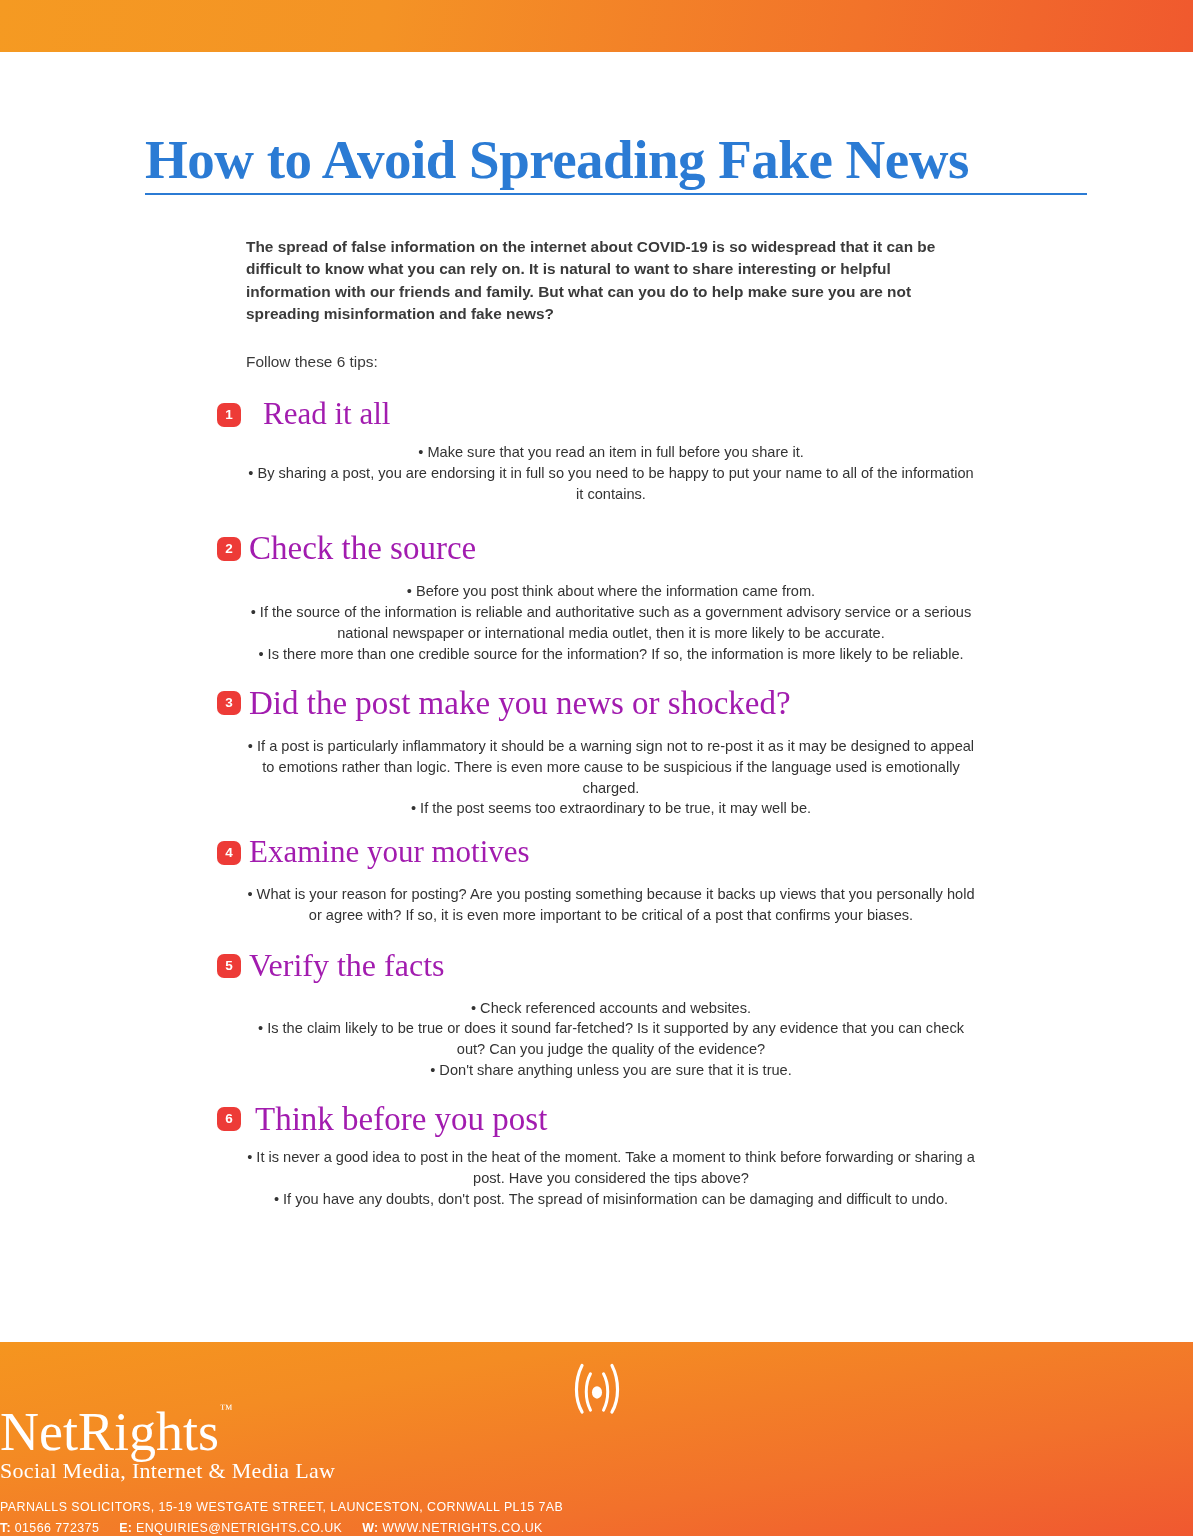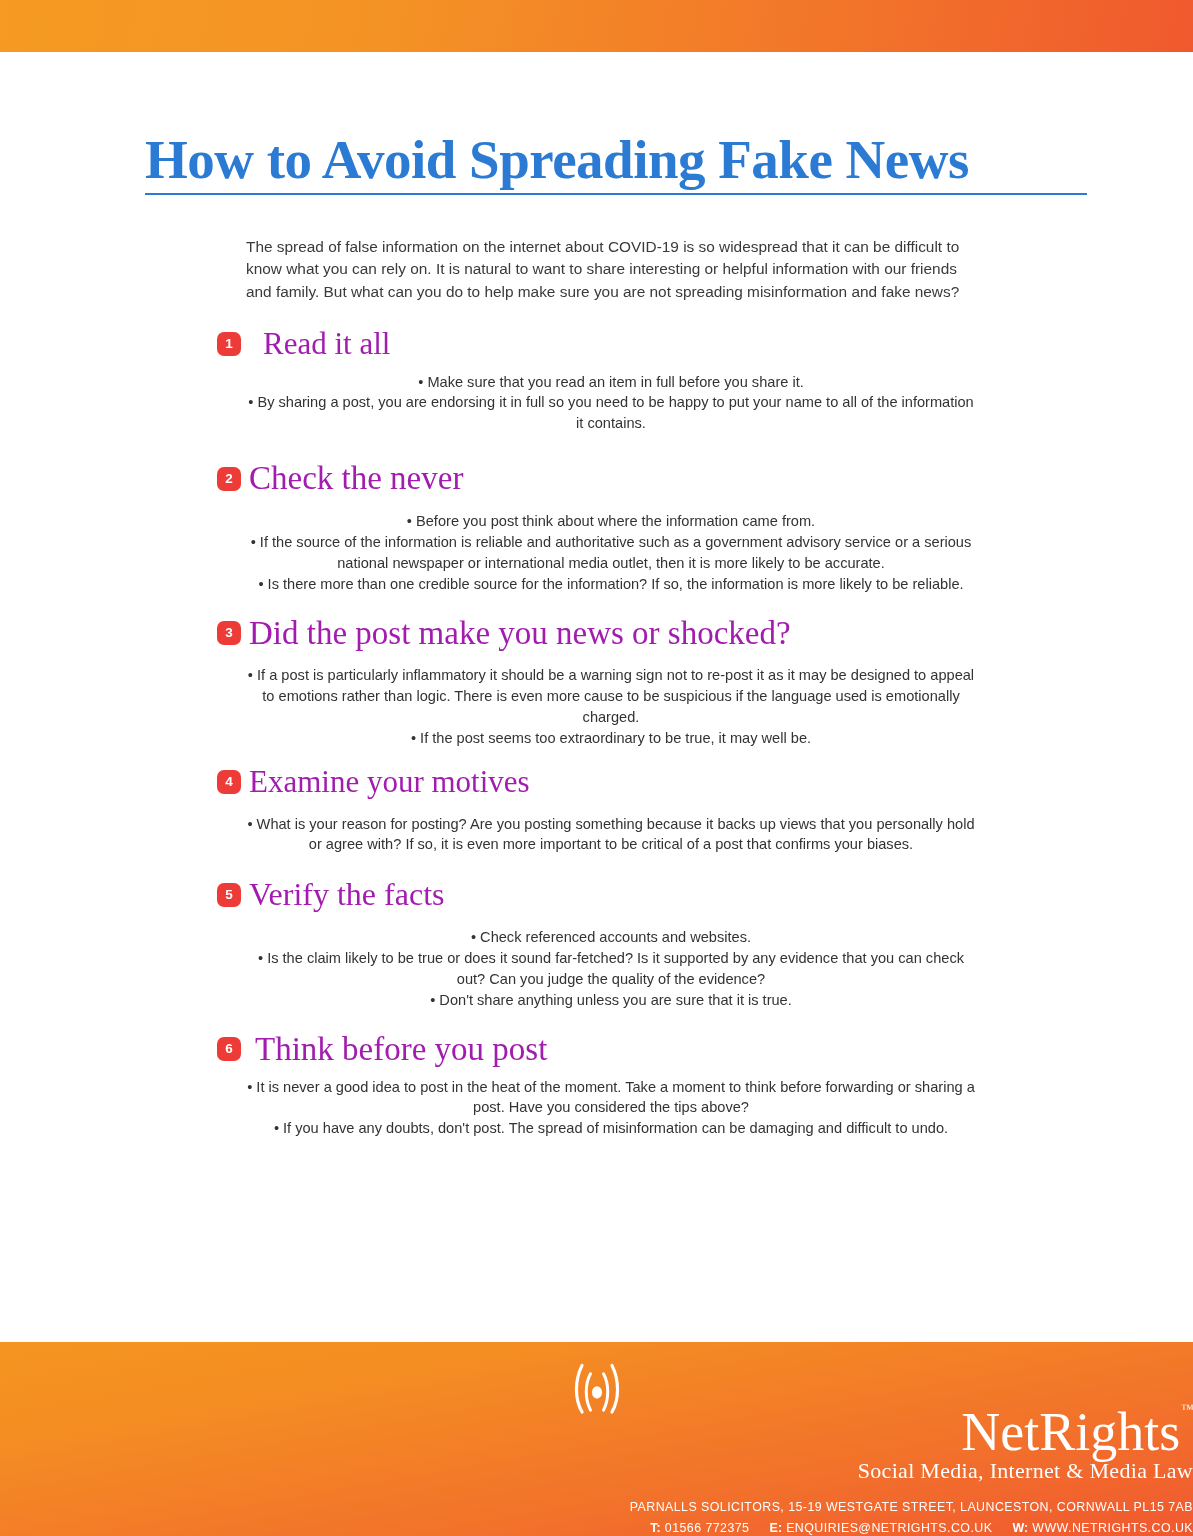--- a/index.html
+++ b/index.html
@@ -62,20 +62,21 @@
   .body-area {
     padding: 0 200px 0 229px;
   }
 
   .intro {
     margin-top: 41px;
     font-size: 15.4px;
     line-height: 1.44;
     color: #3a3a3a;
     max-width: 725px;
+    font-weight: bold;
   }
   .follow {
     margin-top: 26px;
     font-size: 15.4px;
     line-height: 1.44;
     color: #3a3a3a;
   }
 
   
   .tips { margin-top: 24px; }
@@ -146,21 +147,21 @@
 
   
   .footer {
     position: absolute;
     left: 0;
     top: 1342px;
     width: 1193px;
     height: 194px;
     background: linear-gradient(170deg, #F5951F 0%, #F48C23 26%, #F2712B 68%, #F05830 100%);
     color: #ffffff;
-    text-align: right;
+    text-align: left;
   }
 
   .logo-block {
     padding-top: 12px;
   }
 
   .broadcast-icon {
     display: block;
     margin: 0 auto;
     width: 112px;
@@ -220,38 +221,39 @@
   <div class="content">
 
     <div class="title-wrap">
       <div class="doc-title">How to Avoid Spreading Fake News</div>
       <div class="title-rule"></div>
     </div>
 
     <div class="body-area">
 
       <p class="intro">The spread of false information on the internet about COVID-19 is so widespread that it can be difficult to know what you can rely on. It is natural to want to share interesting or helpful information with our friends and family. But what can you do to help make sure you are not spreading misinformation and fake news?</p>
+      <p class="follow">Follow these 6 tips:</p>
 
       <div class="tips">
 
         <div class="tip tip-1">
           <div class="tip-head">
             <div class="badge">1</div>
             <div class="tip-title t1">Read it all</div>
           </div>
           <div class="tip-body">
             <p>• Make sure that you read an item in full before you share it.</p>
             <p>• By sharing a post, you are endorsing it in full so you need to be happy to put your name to all of the information it contains.</p>
           </div>
         </div>
 
         <div class="tip tip-2">
           <div class="tip-head">
             <div class="badge">2</div>
-            <div class="tip-title t2">Check the never</div>
+            <div class="tip-title t2">Check the source</div>
           </div>
           <div class="tip-body">
             <p>• Before you post think about where the information came from.</p>
             <p>• If the source of the information is reliable and authoritative such as a government advisory service or a serious national newspaper or international media outlet, then it is more likely to be accurate.</p>
             <p>• Is there more than one credible source for the information? If so, the information is more likely to be reliable.</p>
           </div>
         </div>
 
         <div class="tip tip-3">
           <div class="tip-head">

